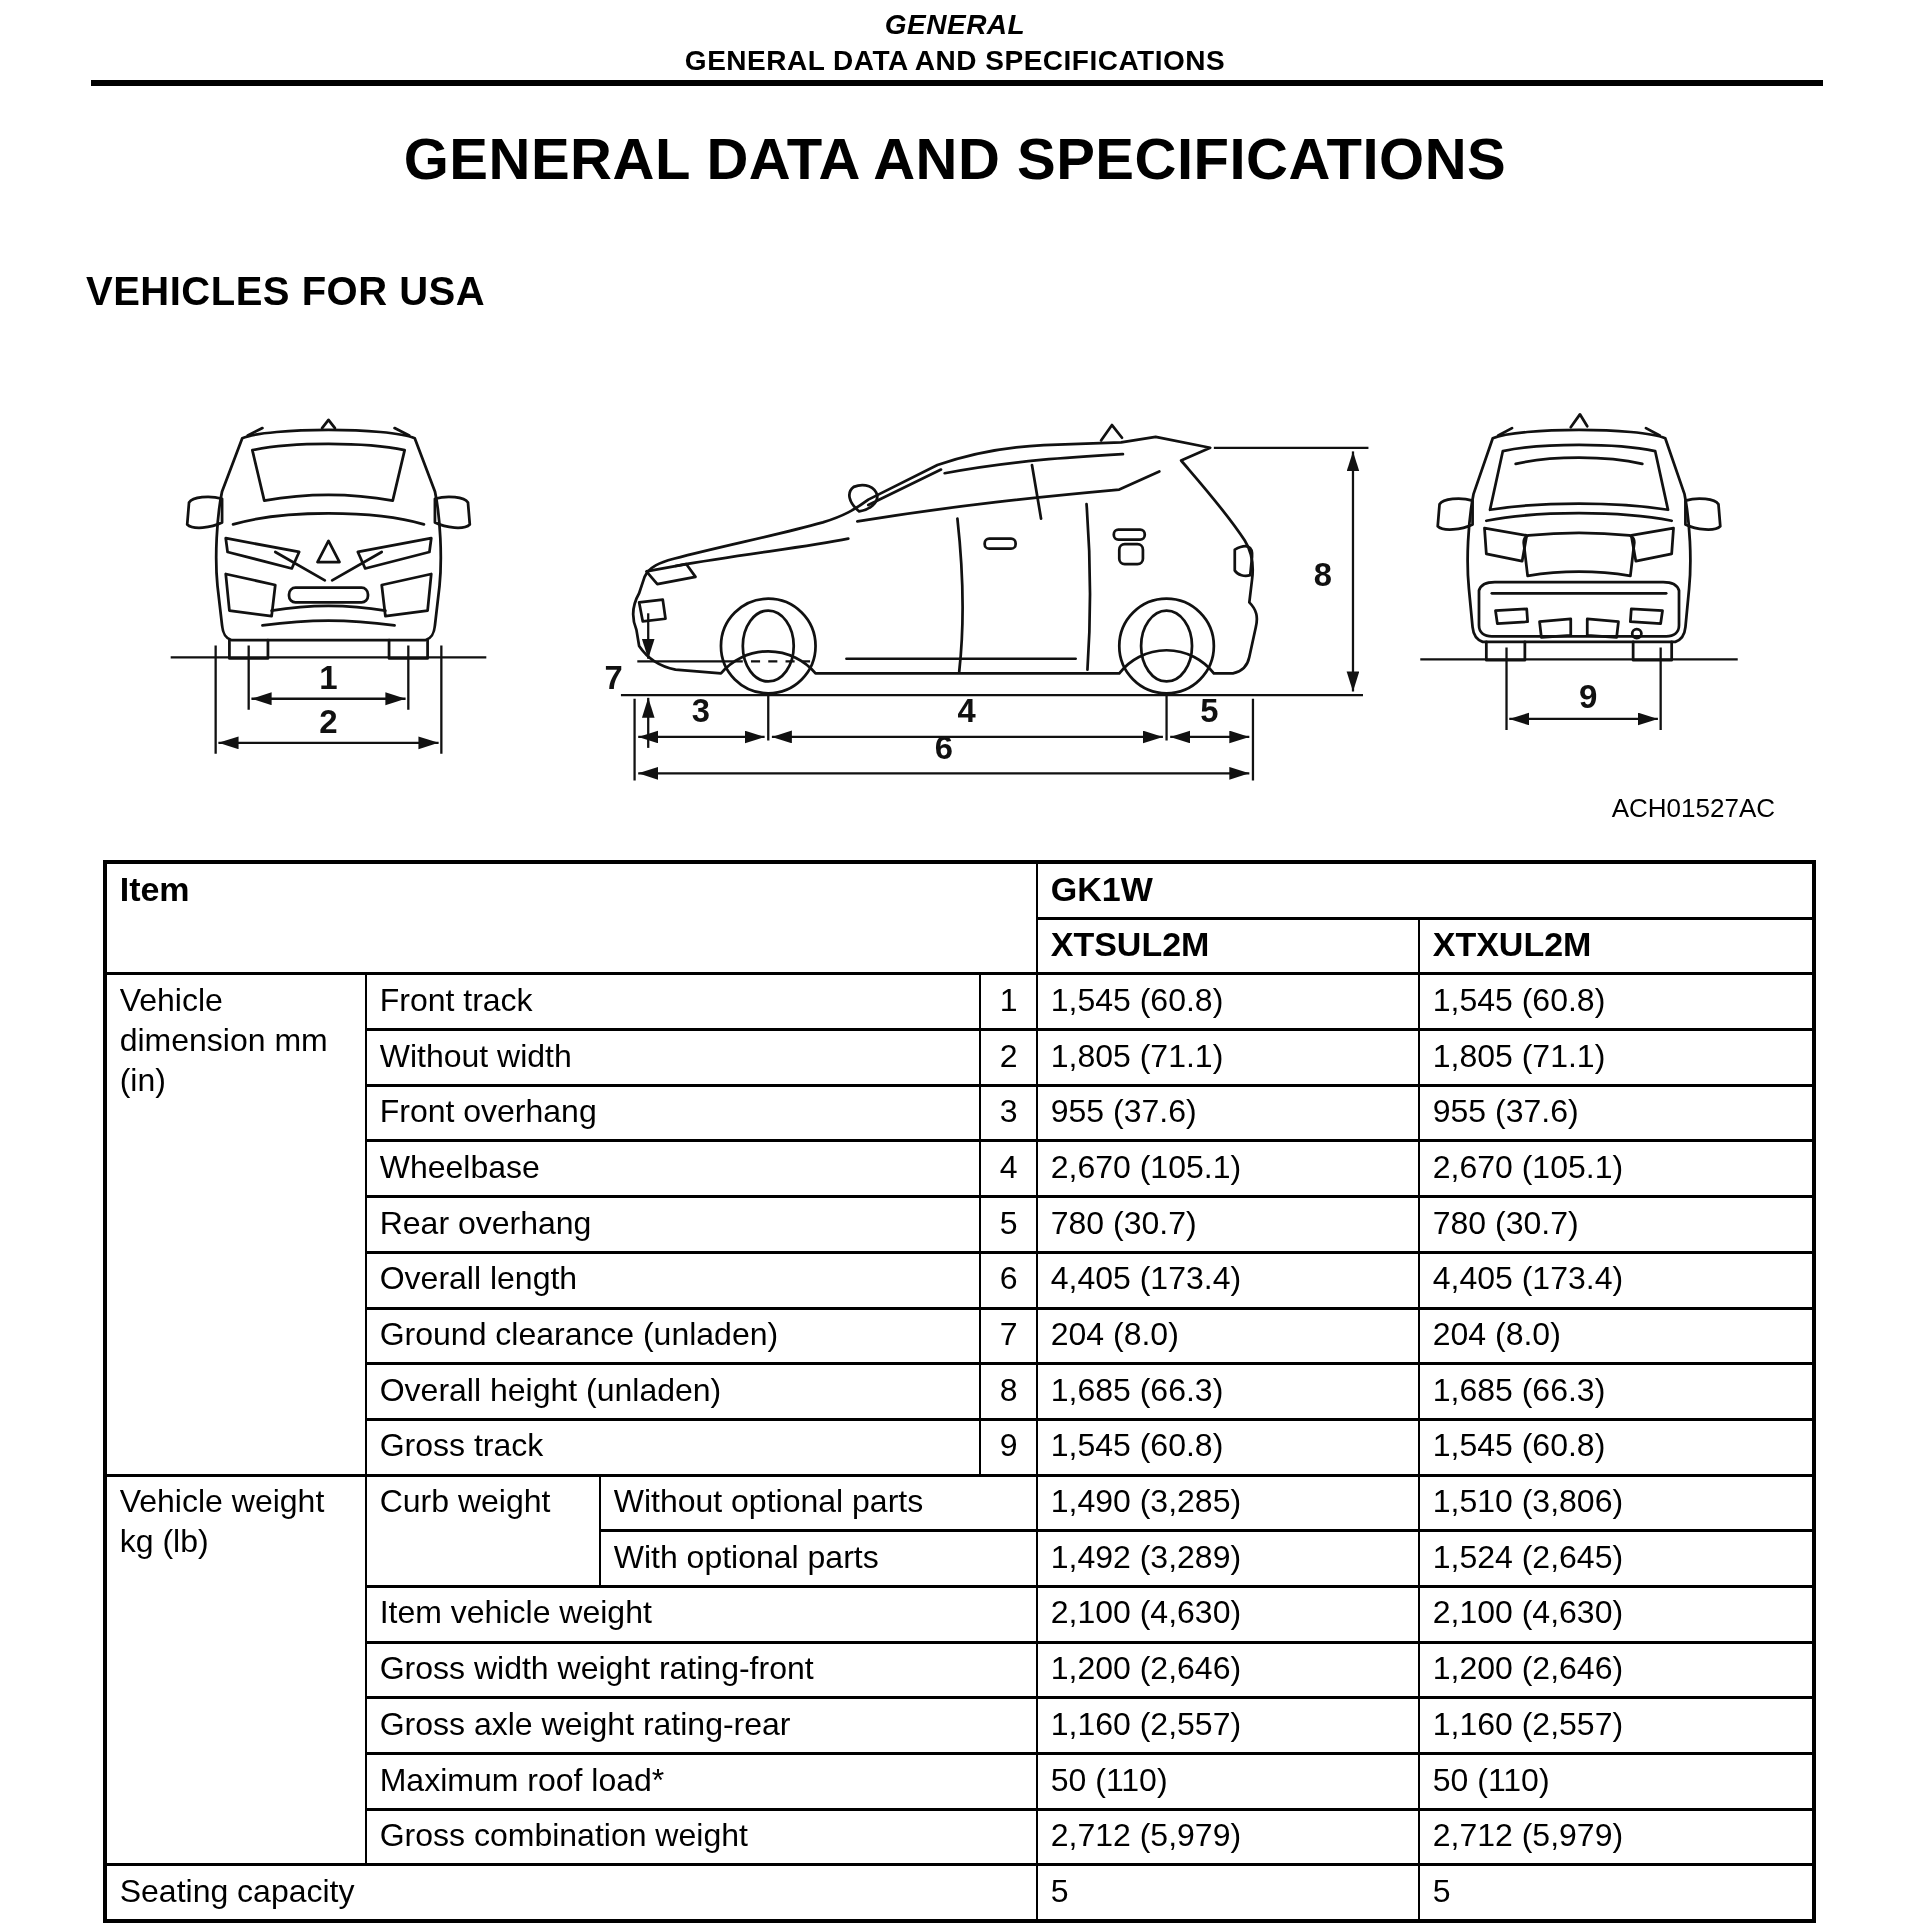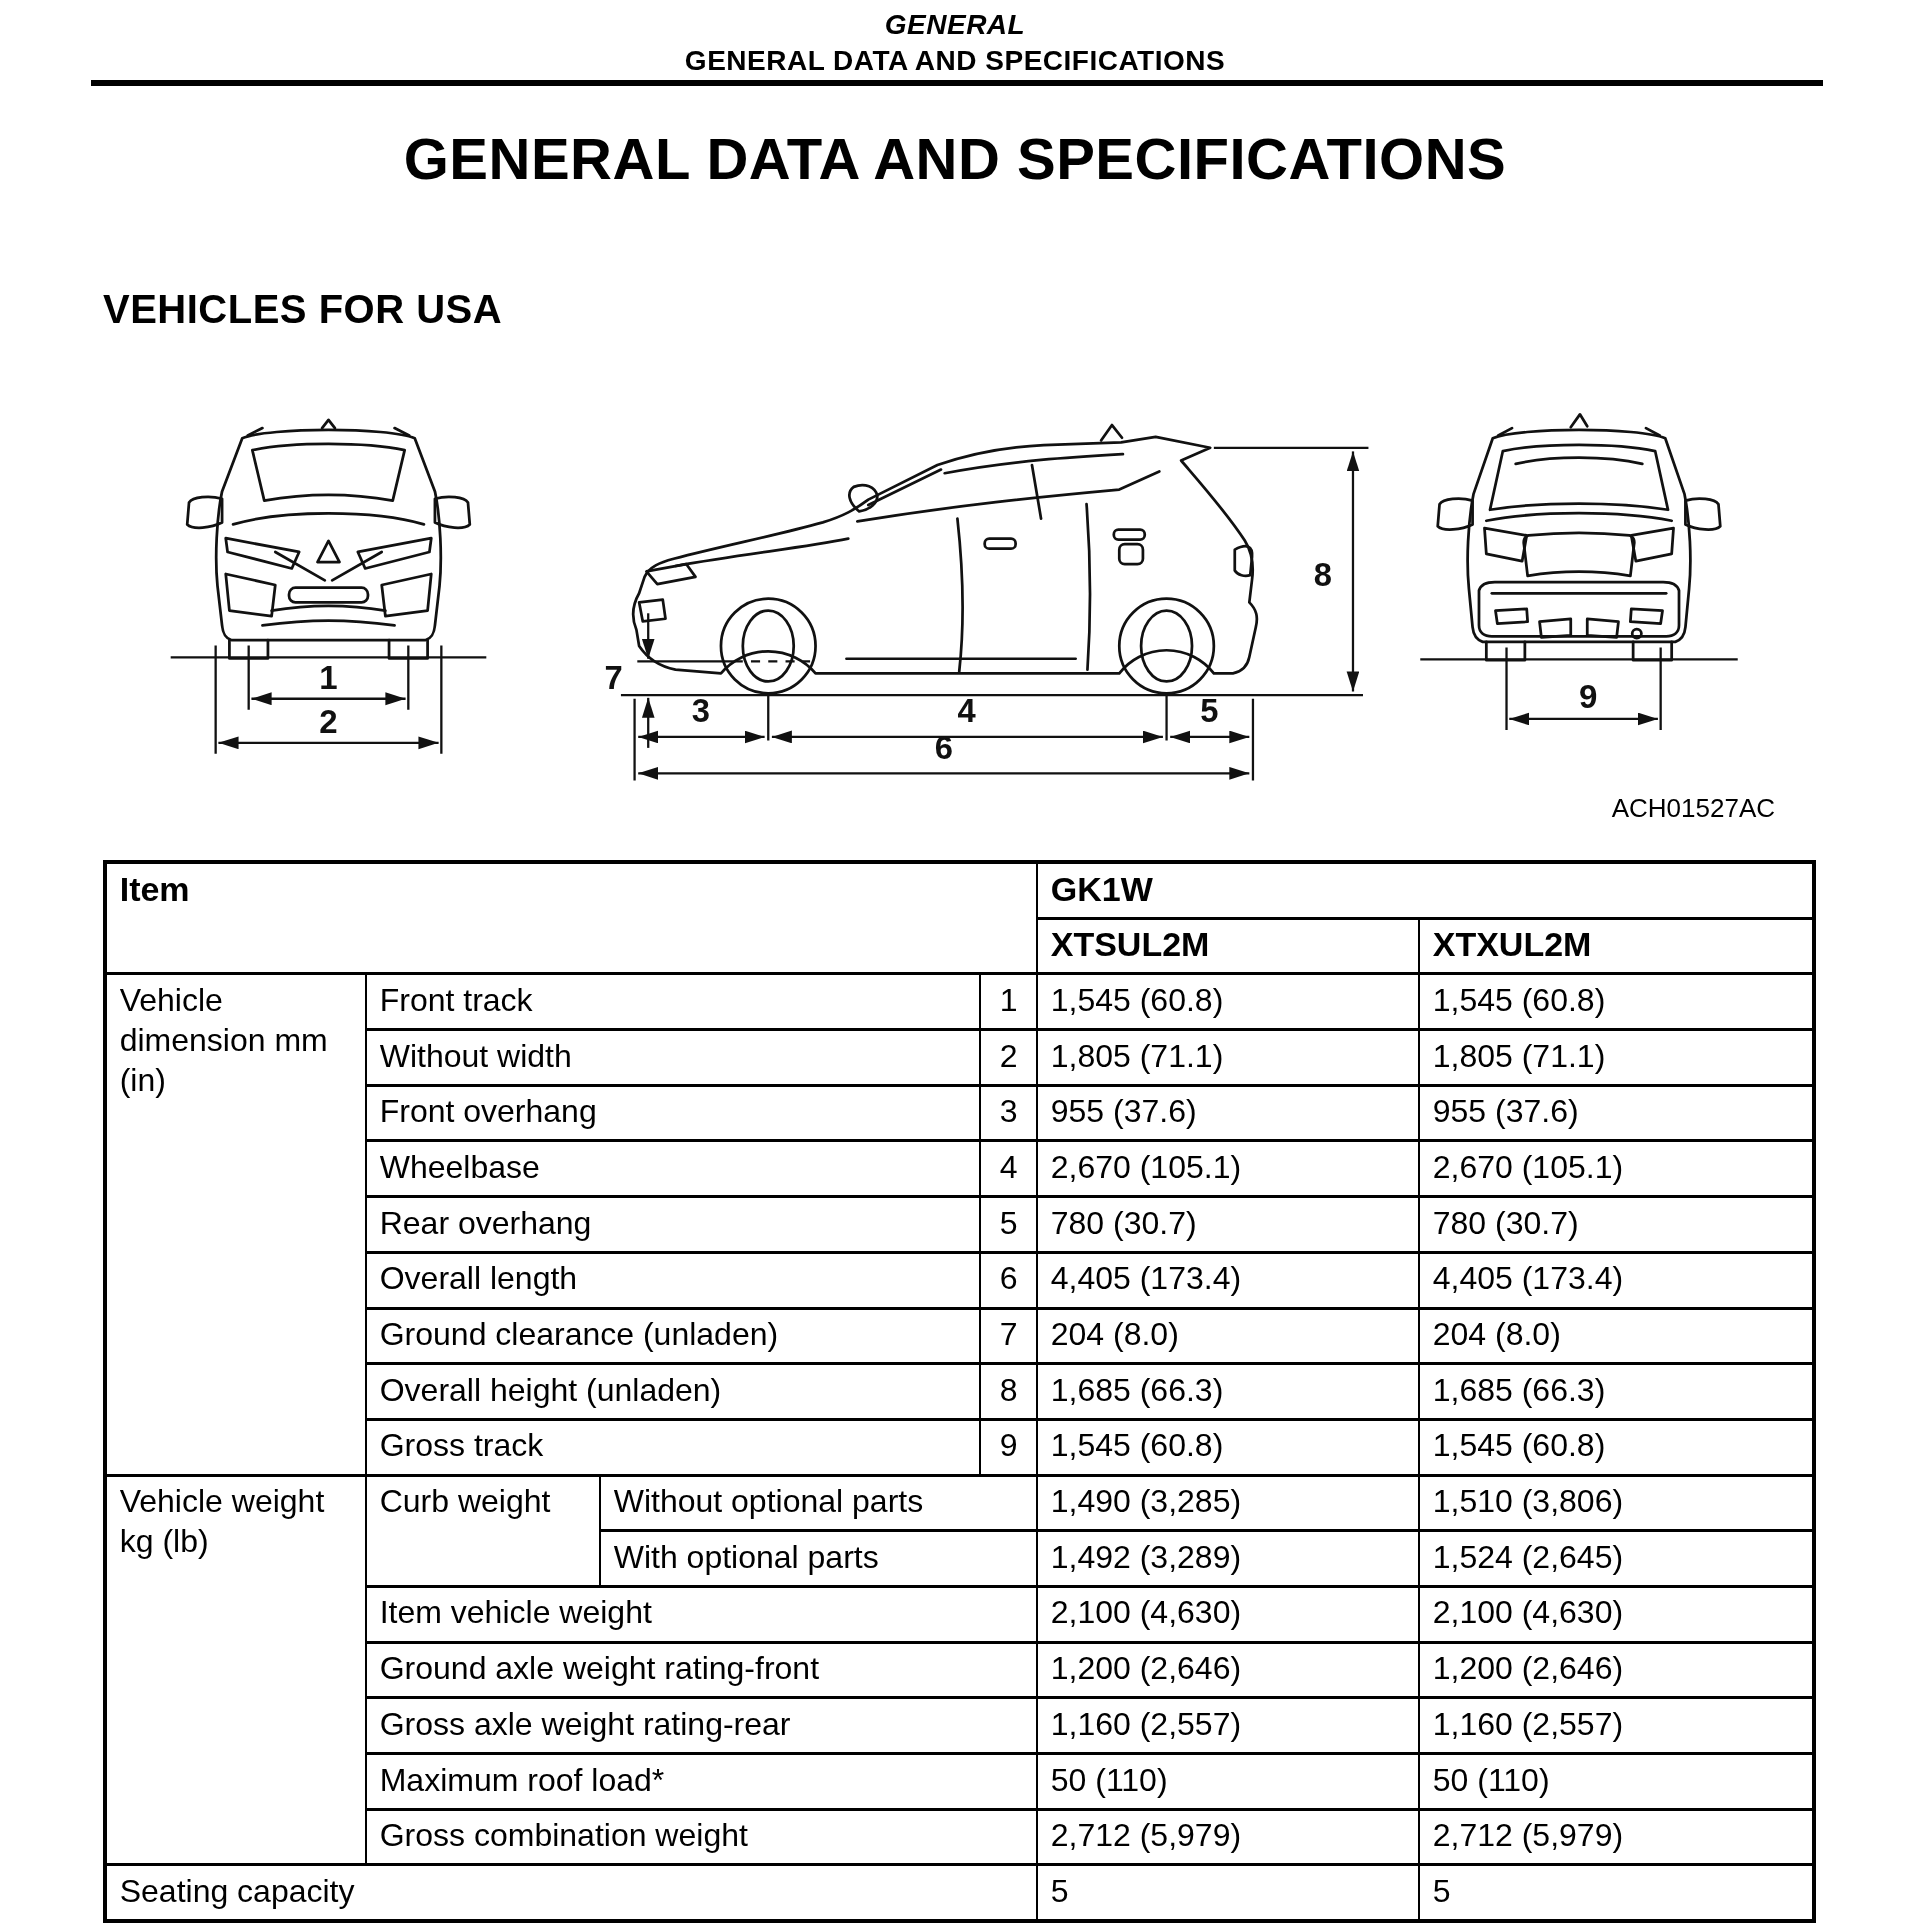--- a/index.html
+++ b/index.html
@@ -14,22 +14,22 @@
   .page-header { position: absolute; top: 9px; left: 0; width: 100%; text-align: center; }
   .page-header .hl1 { font-size: 28px; font-weight: bold; letter-spacing: 0.5px; font-style: italic; }
   .page-header .hl2 { font-size: 28px; font-weight: bold; letter-spacing: 0.5px; margin-top: 3.6px; }
   .header-rule { position: absolute; left: 91px; top: 80px; width: 1732px; height: 5.5px; background: #000; }
 
   .doc-title {
     position: absolute; top: 125px; left: 0; width: 1910px;
     text-align: center; font-size: 58px; font-weight: bold; letter-spacing: 0.5px;
   }
   .section-heading {
-    position: absolute; top: 269px; left: 103px;
-    font-size: 40px; font-weight: bold; letter-spacing: 0.5px; margin-top: 18px;
+    position: absolute; top: 269px; left: 86px;
+    font-size: 40px; font-weight: bold; letter-spacing: 0.5px;
   }
   .fig { position: absolute; }
   .fig-front { left: 145px; top: 407px; }
   .fig-side  { left: 530px; top: 384px; }
   .fig-rear  { left: 1400px; top: 407px; }
   .figure-code {
     position: absolute; top: 793px; right: 135px;
     font-size: 26px; font-weight: normal;
   }
 
@@ -278,21 +278,21 @@
       <td colspan="2">With optional parts</td>
       <td>1,492 (3,289)</td>
       <td>1,524 (2,645)</td>
     </tr>
     <tr>
       <td colspan="3">Item vehicle weight</td>
       <td>2,100 (4,630)</td>
       <td>2,100 (4,630)</td>
     </tr>
     <tr>
-      <td colspan="3">Ground axle weight rating-front</td>
+      <td colspan="3">Gross width weight rating-front</td>
       <td>1,200 (2,646)</td>
       <td>1,200 (2,646)</td>
     </tr>
     <tr>
       <td colspan="3">Gross axle weight rating-rear</td>
       <td>1,160 (2,557)</td>
       <td>1,160 (2,557)</td>
     </tr>
     <tr>
       <td colspan="3">Maximum roof load*</td>

